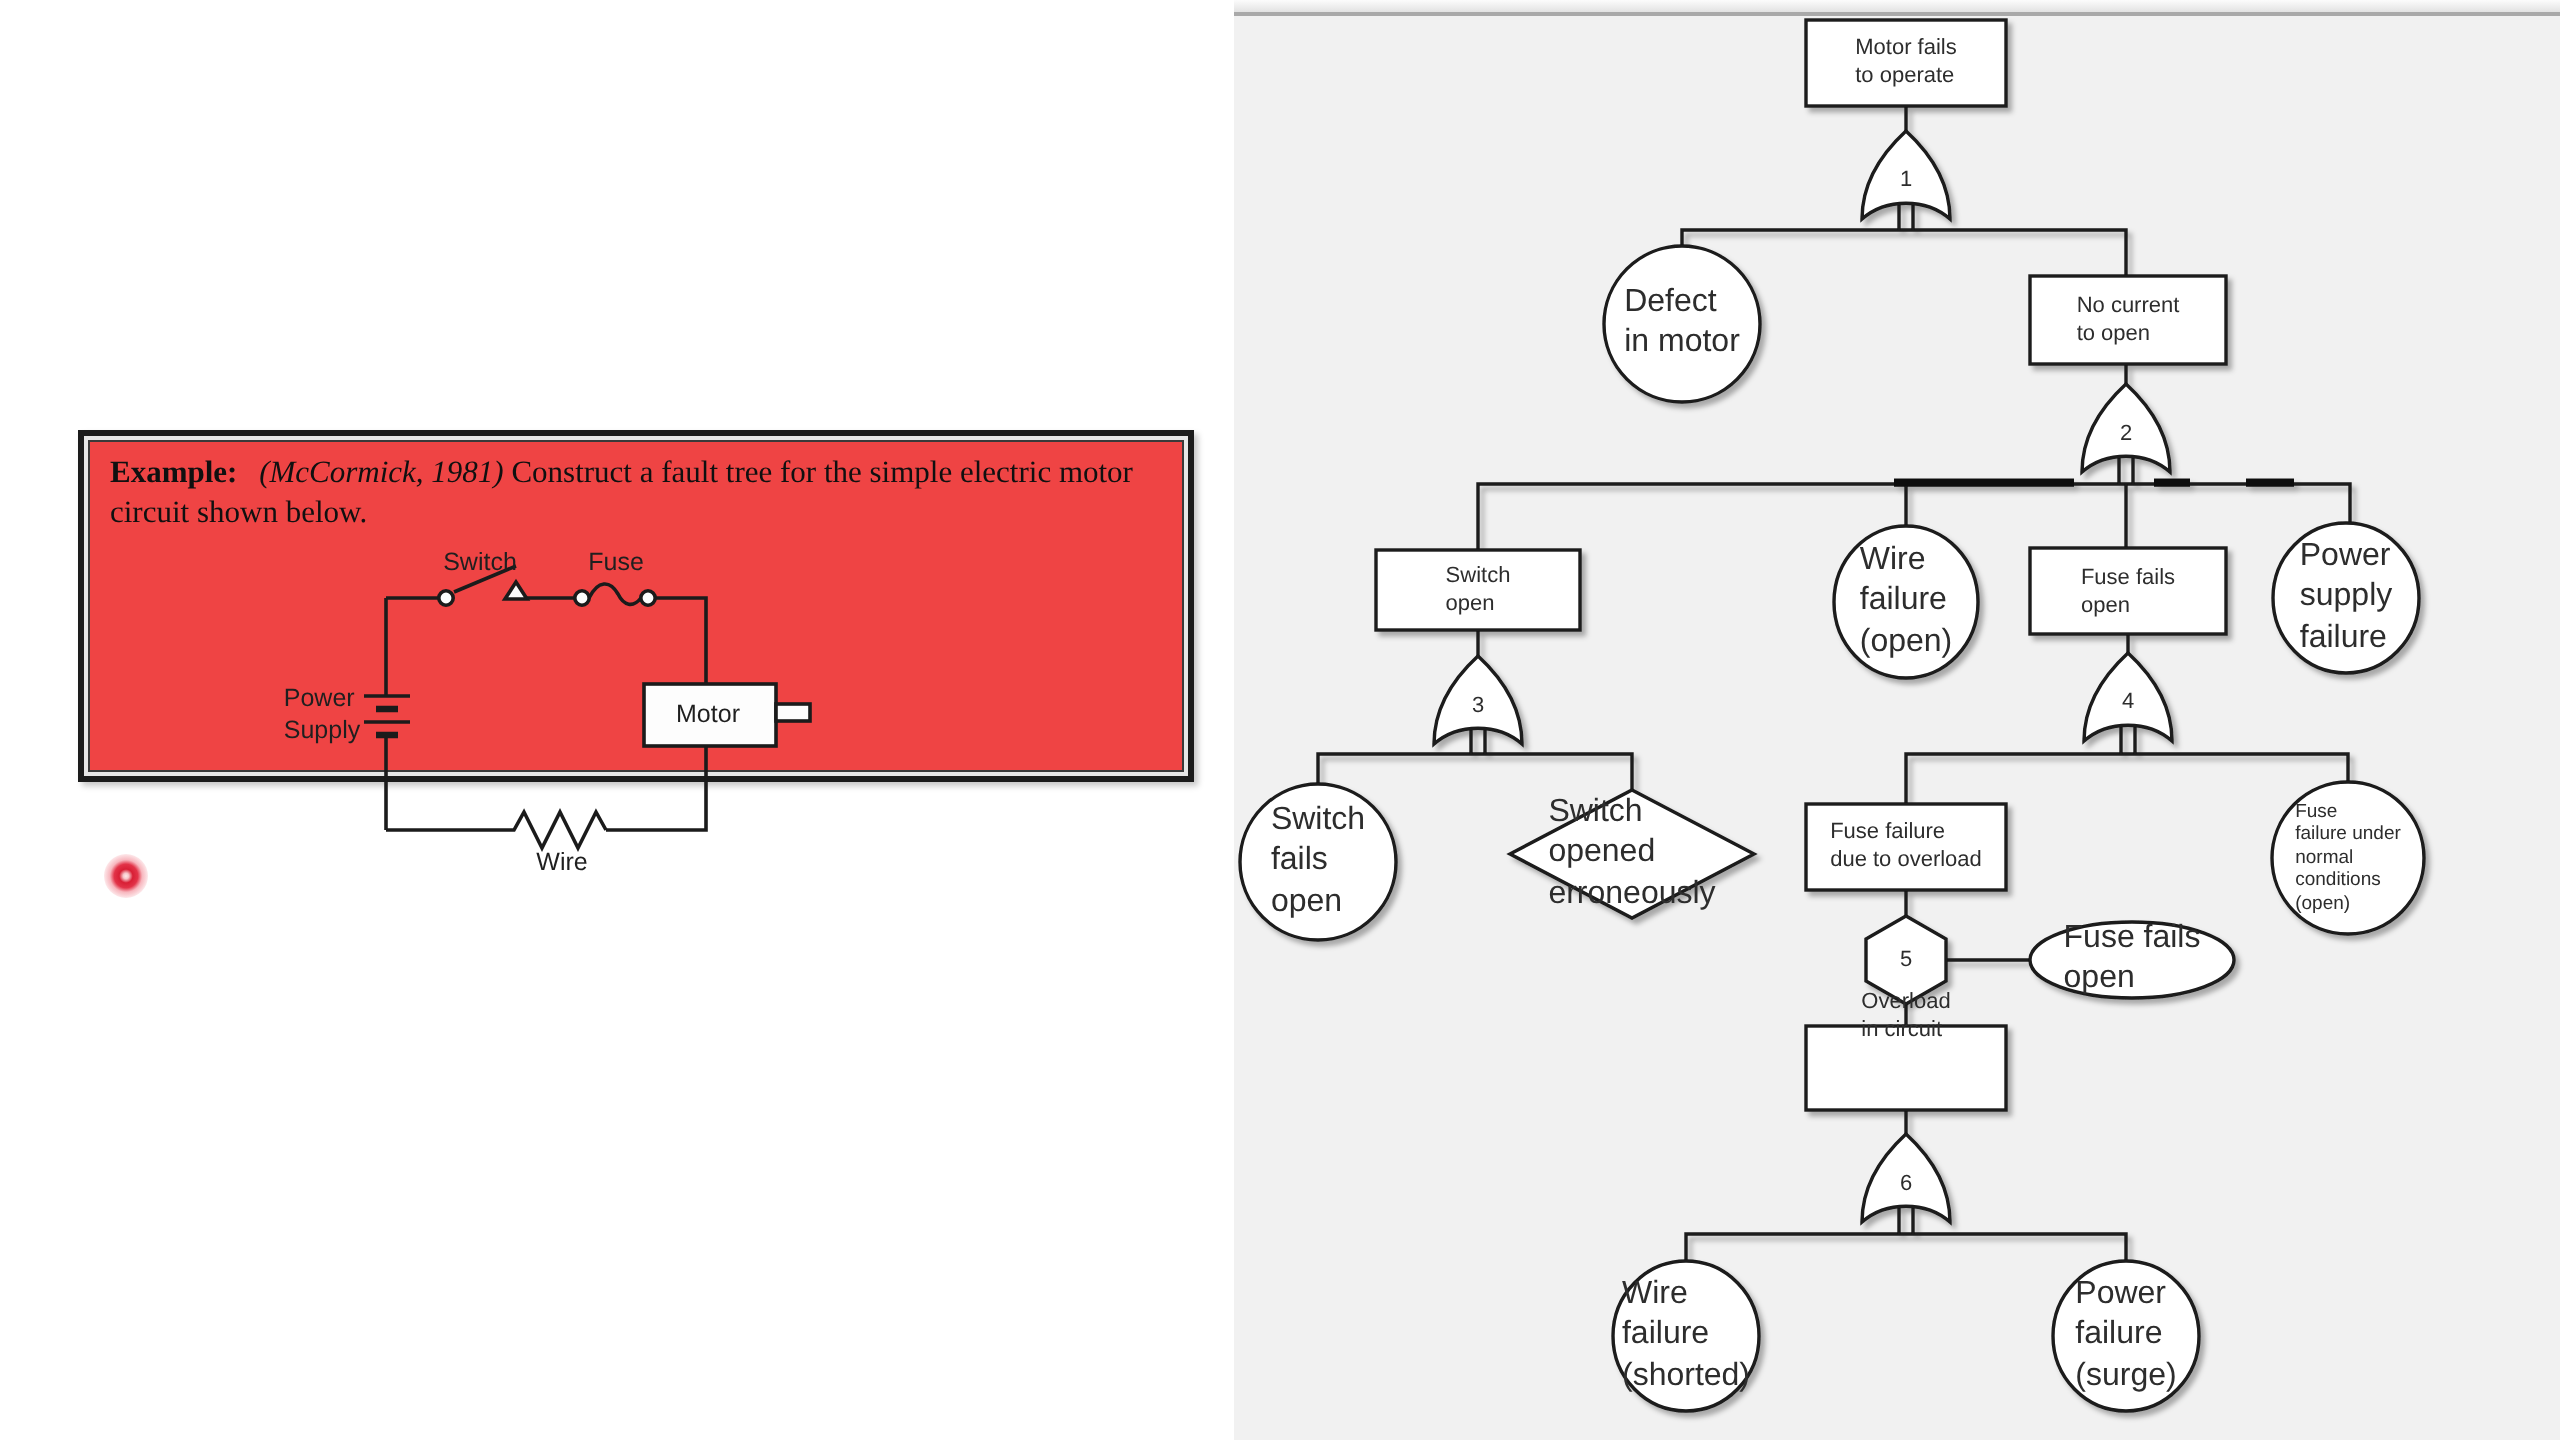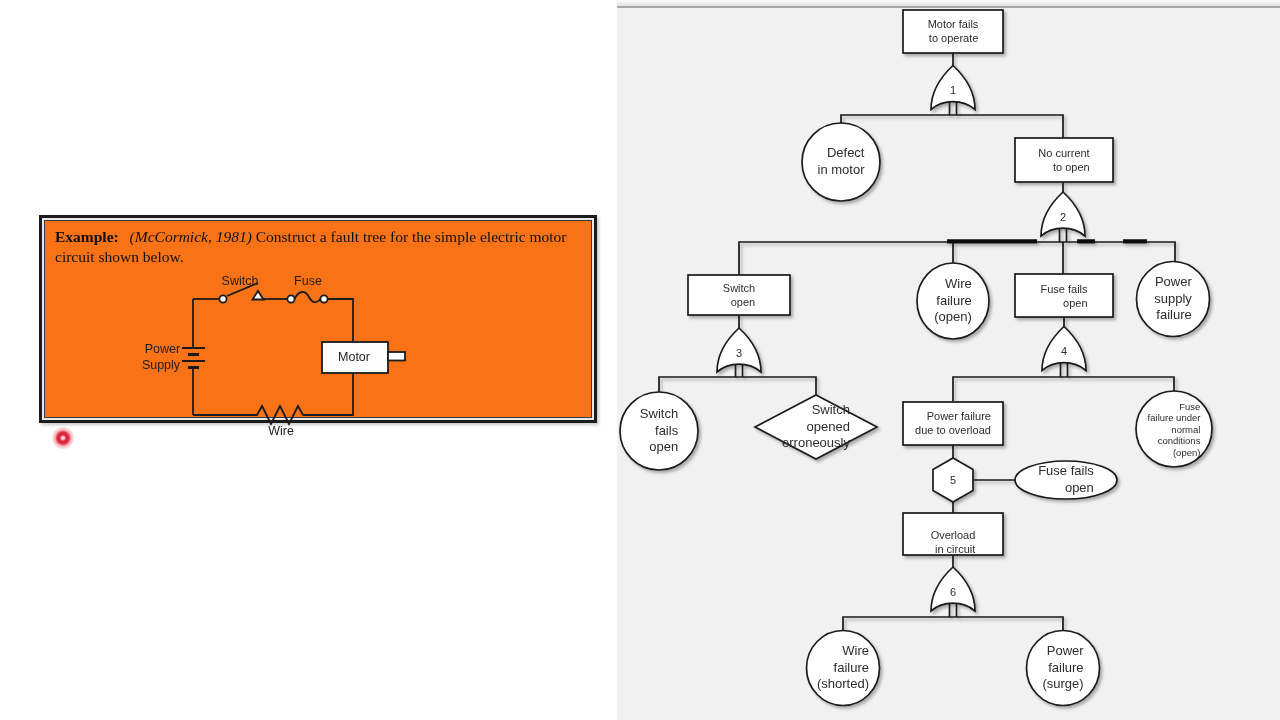--- a/index.html
+++ b/index.html
@@ -2,26 +2,26 @@
 <html><head>
 <meta charset="utf-8">
 <style>
   html,body{margin:0;padding:0;background:#fff;}
   #stage{position:relative;width:1280px;height:720px;overflow:hidden;background:#ffffff;
          font-family:"Liberation Sans",sans-serif;}
   .panel-right{position:absolute;left:617px;top:0;width:663px;height:720px;background:#f1f1f1;}
   .top-strip{position:absolute;left:617px;top:0;width:663px;height:6px;
              background:linear-gradient(#fcfcfc,#e2e2e2);border-bottom:2px solid #a9a9a9;}
   svg.diagram{position:absolute;left:0;top:0;pointer-events:none;}
-  .lbl{position:absolute;transform:translate(-50%,-50%);text-align:right;white-space:pre-line;
+  .lbl{position:absolute;transform:translate(-50%,-50%);text-align:left;white-space:pre-line;
        font-size:11px;line-height:1.28;color:#2d2d2d;}
-  .lbl.c{font-size:13px;}
+  .lbl.c{font-size:16px;}
   .lbl.tiny{font-size:9.5px;line-height:1.2;}
   .gate-num{position:absolute;transform:translate(-50%,-50%);font-size:11px;color:#2d2d2d;}
-  .example-box{position:absolute;left:39px;top:215px;width:558px;height:208px;background:#f97316;
+  .example-box{position:absolute;left:39px;top:215px;width:558px;height:176px;background:#ef4444;
        border:3px solid #1c1c1c;box-sizing:border-box;
        box-shadow:inset 0 0 0 2px #e7e7e7,inset 0 0 0 3px #3a3a3a,2px 2px 3px rgba(0,0,0,0.22);}
   .example-text{margin:9px 13px;font-family:"Liberation Serif",serif;font-size:15.5px;
        line-height:1.32;color:#101010;}
   .example-text .b{font-weight:bold;margin-right:7px;}
   .example-text .i{font-style:italic;}
   .circ-lbl{font-size:12.5px;color:#1f1f1f;}
   .laser-dot{position:absolute;left:52px;top:427px;width:22px;height:22px;border-radius:50%;
        background:radial-gradient(circle,#ffe9e9 0%,#f6c6ca 9%,#d81f35 22%,#e23348 38%,
        rgba(240,110,125,0.5) 52%,rgba(247,170,178,0.22) 72%,rgba(255,255,255,0) 100%);}
@@ -151,30 +151,30 @@
 open</div>
   <div class="lbl c" style="left:1173px;top:299px">Power
 supply
 failure</div>
   <div class="lbl c" style="left:659px;top:431px">Switch
 fails
 open</div>
   <div class="lbl c" style="left:816px;top:427px">Switch
 opened
 erroneously</div>
-  <div class="lbl" style="left:953px;top:423px">Power failure
+  <div class="lbl" style="left:953px;top:423px">Fuse failure
 due to overload</div>
   <div class="lbl tiny" style="left:1174px;top:429px">Fuse
 failure under
 normal
 conditions
 (open)</div>
   <div class="lbl c" style="left:1066px;top:480px">Fuse fails
 open</div>
-  <div class="lbl" style="left:953px;top:542px">Overload
+  <div class="lbl" style="left:953px;top:508px">Overload
 in circuit</div>
   <div class="lbl c" style="left:843px;top:668px">Wire
 failure
 (shorted)</div>
   <div class="lbl c" style="left:1063px;top:668px">Power
 failure
 (surge)</div>
 
   <div class="gate-num" style="left:953px;top:90px">1</div>
   <div class="gate-num" style="left:1063px;top:217px">2</div>

